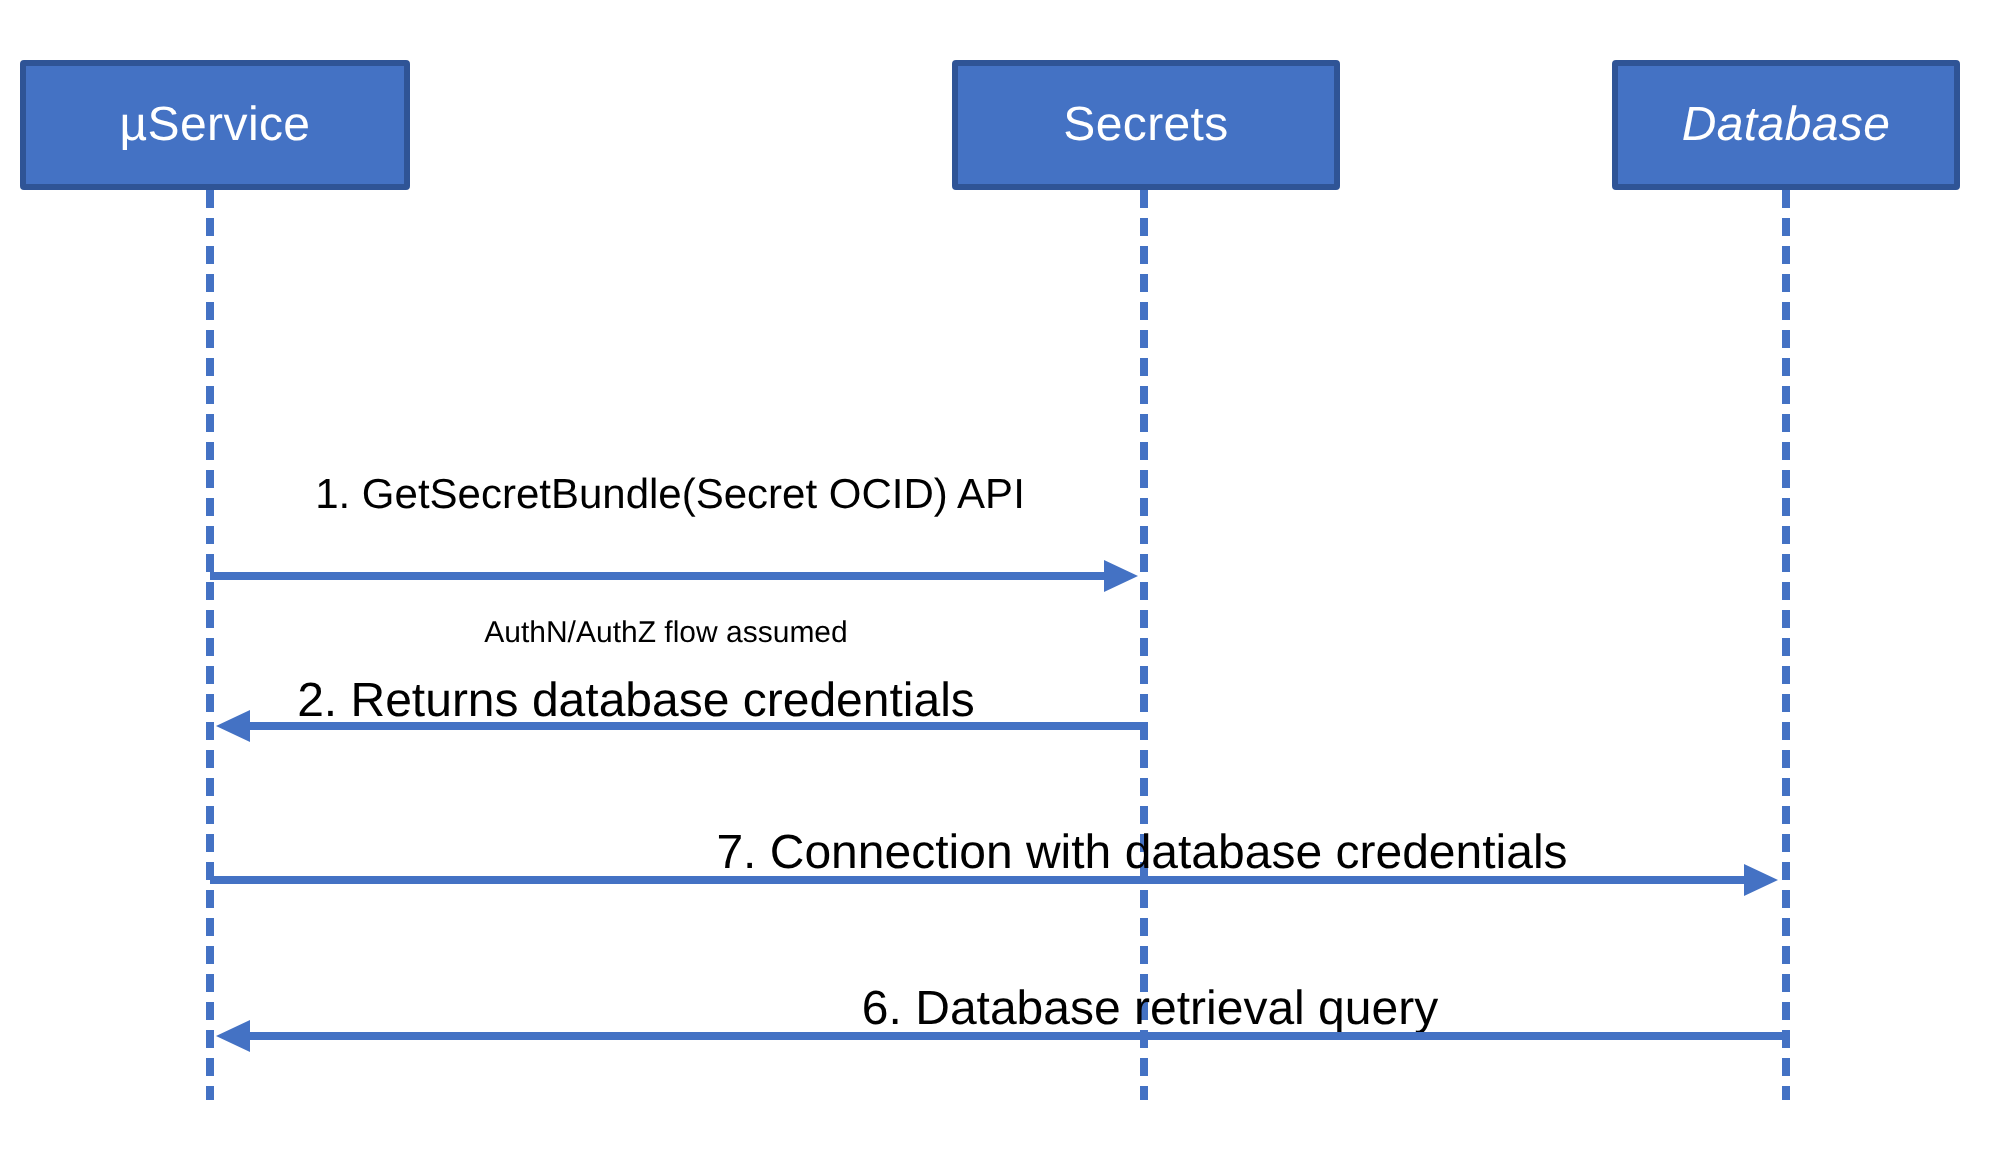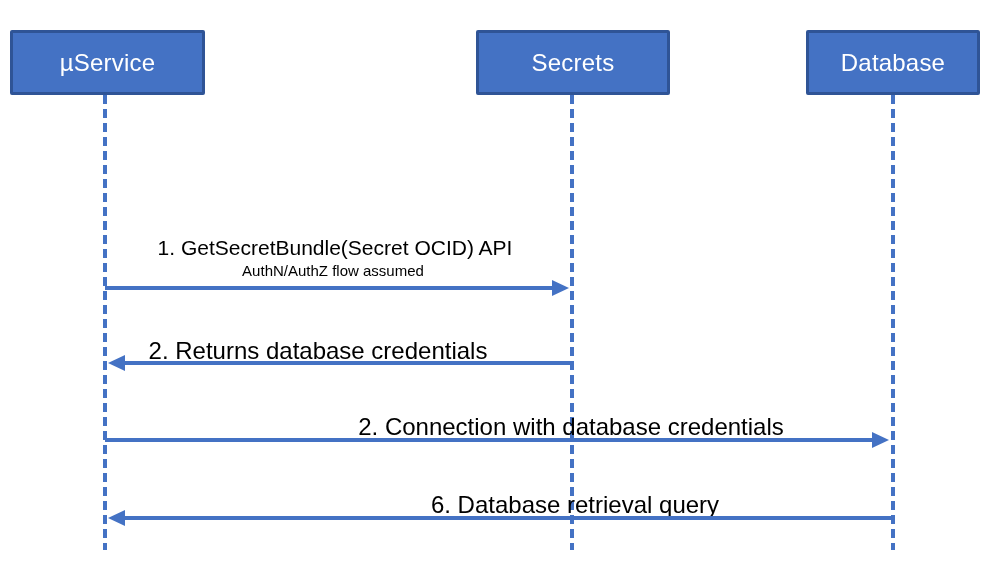--- a/index.html
+++ b/index.html
@@ -26,21 +26,21 @@
     border-radius: 2px;
     display: flex;
     align-items: center;
     justify-content: center;
     color: var(--box-text, #ffffff);
     font-size: 24px;
     letter-spacing: 0.2px;
   }
   .actor-uservice { left: 10px;  width: 195px; }
   .actor-secrets  { left: 476px; width: 194px; }
-  .actor-database { left: 806px; width: 174px; }
+  .actor-database { left: 806px; width: 174px; font-style: italic; }
 
   
   .lifeline {
     position: absolute;
     top: 95px;
     width: 4px;
     height: 455px;
     background: repeating-linear-gradient(
       to bottom,
       var(--accent, #4472C4) 0px,
@@ -89,20 +89,21 @@
     white-space: nowrap;
     color: var(--msg-text, #000000);
     font-size: 24px;
   }
   .msg-note {
     position: absolute;
     transform: translateX(-50%);
     white-space: nowrap;
     color: var(--msg-text, #000000);
     font-size: 15px;
+    margin-top: 46px;
   }
   .label-1 { left: 335px; top: 236px; font-size: 21px; text-align: center; }
   .note-1  { left: 333px; top: 262px; }
   .label-2 { left: 318px; top: 337px; }
   .label-3 { left: 571px; top: 413px; }
   .label-4 { left: 575px; top: 491px; }
 </style>
 </head>
 <body>
 
@@ -126,21 +127,21 @@
   <div class="msg-note note-1">AuthN/AuthZ flow assumed</div>
   <div class="arrow dir-right arrow-1">
     <span class="head"></span>
   </div>
 
   <div class="msg-label label-2">2. Returns database credentials</div>
   <div class="arrow dir-left arrow-2">
     <span class="head"></span>
   </div>
 
-  <div class="msg-label label-3">2. Connection with database credentials</div>
+  <div class="msg-label label-3">7. Connection with database credentials</div>
   <div class="arrow dir-right arrow-3">
     <span class="head"></span>
   </div>
 
   <div class="msg-label label-4">6. Database retrieval query</div>
   <div class="arrow dir-left arrow-4">
     <span class="head"></span>
   </div>
 
 </div>

